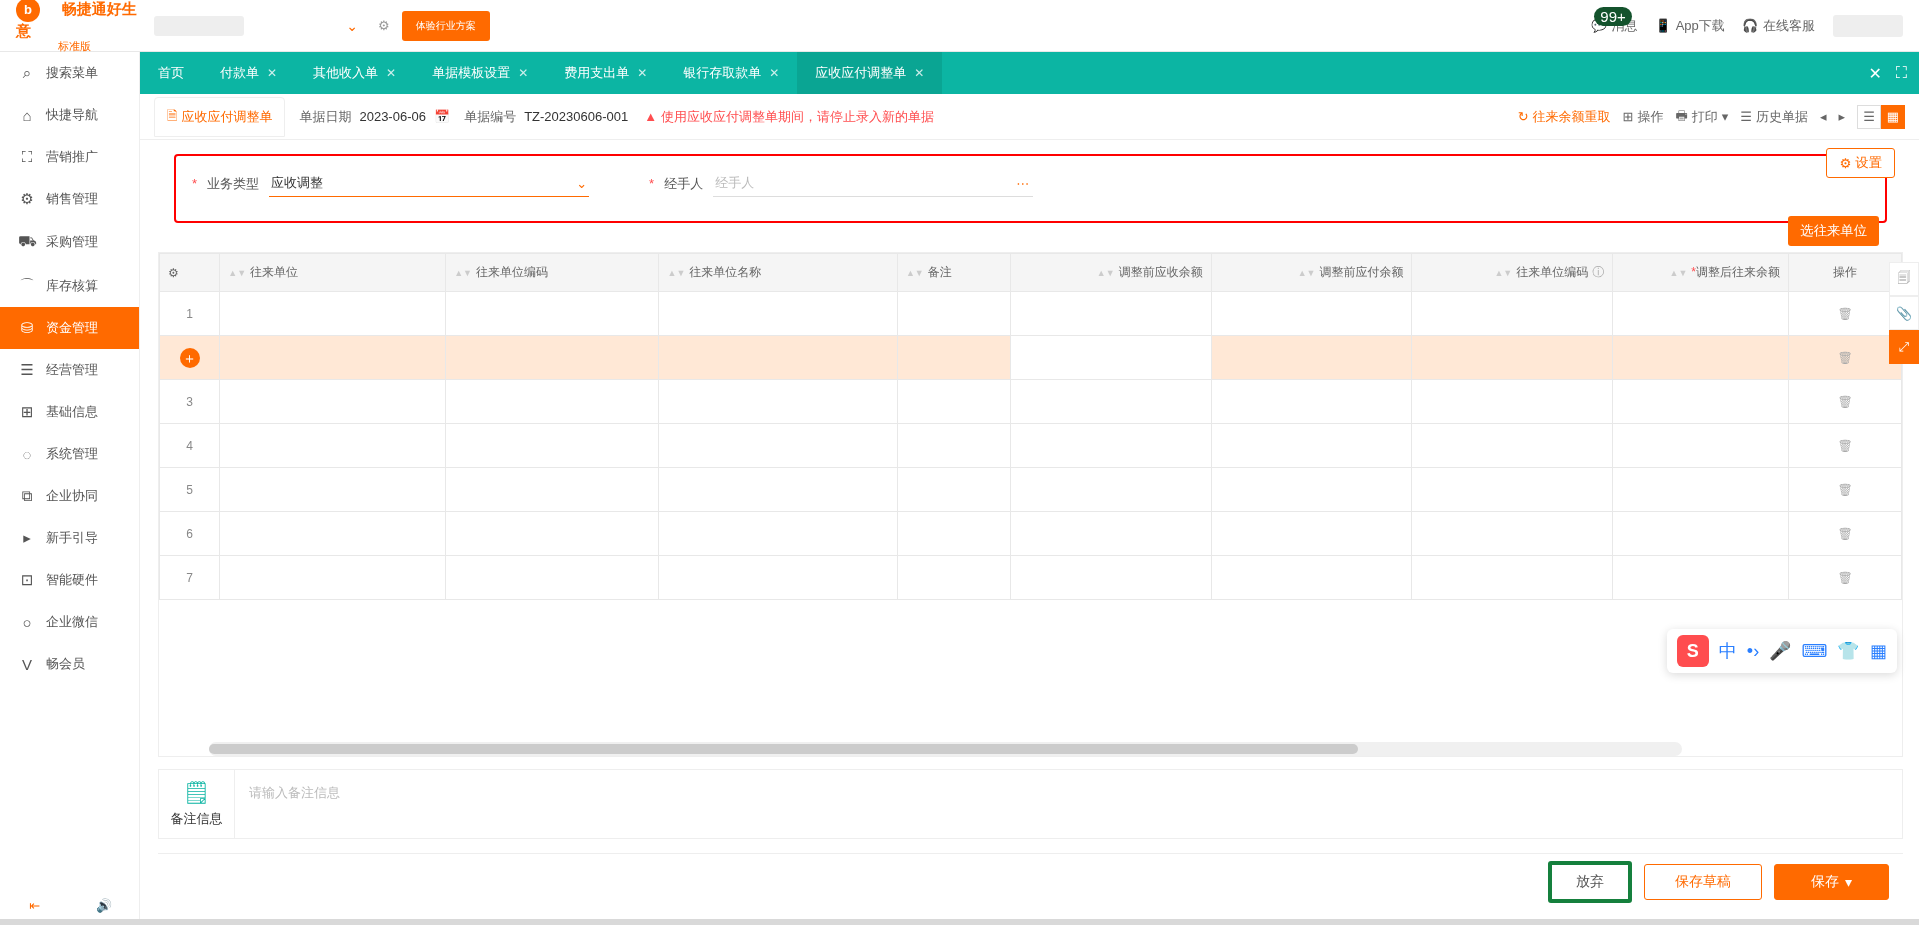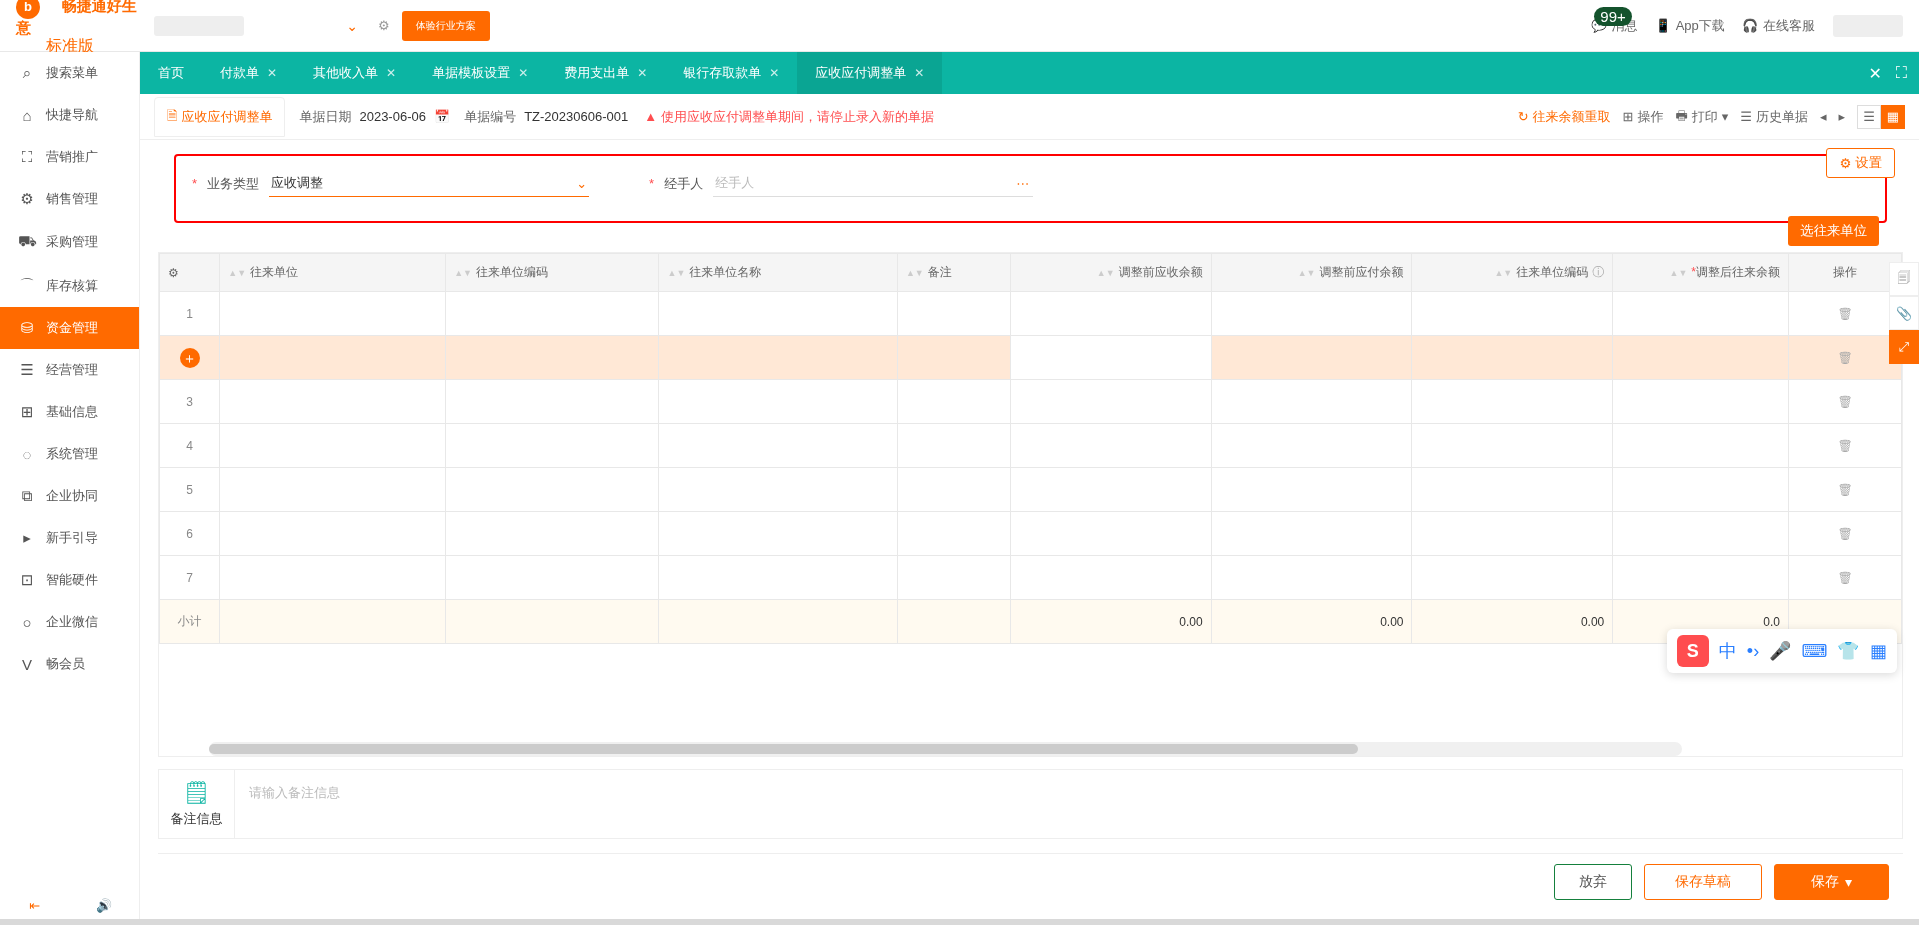--- a/index.html
+++ b/index.html
@@ -3,21 +3,21 @@
 <meta charset="utf-8">
 <style>
 * { margin: 0; padding: 0; box-sizing: border-box; }
 body { font-family: "Microsoft YaHei", -apple-system, sans-serif; font-size: 13px; color: #333; overflow: hidden; width: 1919px; height: 925px; }
 
 
 .top-header { height: 52px; background: #fff; border-bottom: 1px solid #e8e8e8; display: flex; align-items: center; padding: 0 16px; }
 .logo-area { display: flex; align-items: center; width: 130px; }
 .logo-circle { width: 24px; height: 24px; background: #ff6a00; border-radius: 50%; display: inline-flex; align-items: center; justify-content: center; color: #fff; font-weight: bold; margin-right: 6px; }
 .logo-text { color: #ff6a00; font-weight: 600; font-size: 15px; padding-left: 12px; }
-.logo-sub { color: #ff6a00; font-size: 16px; margin-left: 30px; margin-top: -2px; }
+.logo-sub { color: #ff6a00; font-size: 11px; margin-left: 42px; margin-top: -2px; }
 .company-select { flex: 0 0 220px; display: flex; align-items: center; color: #999; padding: 0 8px; }
 .company-name { background: #eee; width: 90px; height: 20px; border-radius: 3px; }
 .dropdown-v { color: #ff6a00; margin-left: auto; font-size: 14px; }
 .gear-btn { margin: 0 12px; color: #999; cursor: pointer; }
 .industry-btn { background: #ff6a00; color: #fff; border: none; padding: 8px 14px; border-radius: 3px; cursor: pointer; font-size: 10px; }
 .header-right { margin-left: auto; display: flex; align-items: center; gap: 18px; }
 .msg-btn { position: relative; display: flex; align-items: center; gap: 4px; cursor: pointer; color: #666; }
 .badge { position: absolute; top: -10px; left: 3px; background: #14532d; color: #fff; font-size: 15px; padding: 1px 6px; border-radius: 10px; }
 .hdr-link { display: flex; align-items: center; gap: 4px; color: #666; cursor: pointer; }
 .avatar-area { width: 70px; height: 22px; background: #eee; border-radius: 3px; }
@@ -90,21 +90,21 @@
 
 
 .remark-area { position: absolute; left: 158px; right: 16px; bottom: 86px; height: 70px; background: #fff; border: 1px solid #eee; display: flex; }
 .remark-label { width: 76px; display: flex; flex-direction: column; align-items: center; justify-content: center; gap: 4px; border-right: 1px solid #eee; }
 .remark-icon { color: #0cb5a3; font-size: 22px; }
 .remark-input { flex: 1; padding: 14px; color: #bbb; }
 
 
 .footer-bar { position: absolute; left: 158px; right: 16px; bottom: 16px; height: 56px; background: #fff; display: flex; align-items: center; justify-content: flex-end; gap: 12px; padding: 0 14px; border-top: 1px solid #eee; }
 .btn { padding: 8px 24px; border-radius: 3px; cursor: pointer; font-size: 14px; }
-.btn-default { background: #fff; border: 1px solid #15803d; color: #555; }
+.btn-default { background: #fff; border: 4px solid #15803d; color: #555; }
 .btn-outline { background: #fff; border: 1px solid #ff6a00; color: #ff6a00; padding: 8px 30px; }
 .btn-primary { background: #ff6a00; border: 1px solid #ff6a00; color: #fff; padding: 8px 36px; display: inline-flex; align-items: center; gap: 6px; }
 
 
 .float-rail { position: absolute; right: 0; top: 262px; display: flex; flex-direction: column; }
 .fr-btn { width: 30px; height: 34px; background: #fff; border: 1px solid #eee; display: flex; align-items: center; justify-content: center; color: #999; cursor: pointer; }
 .fr-btn.active { background: #ff6a00; color: #fff; border-color: #ff6a00; }
 
 
 .ime-bar { position: absolute; right: 22px; bottom: 252px; display: flex; align-items: center; gap: 10px; background: #fff; padding: 6px 10px; border-radius: 6px; box-shadow: 0 2px 10px rgba(0,0,0,.15); }
@@ -430,32 +430,20 @@
           <td></td>
           <td></td>
           <td></td>
           <td></td>
           <td></td>
           <td></td>
           <td></td>
           <td></td>
           <td class="op-cell"><span class="trash">🗑</span></td>
         </tr>
-        <tr class="subtotal">
-          <td class="row-num">小计</td>
-          <td></td>
-          <td></td>
-          <td></td>
-          <td></td>
-          <td class="right">0.00</td>
-          <td class="right">0.00</td>
-          <td class="right">0.00</td>
-          <td class="right">0.0</td>
-          <td></td>
-        </tr>
       </tbody>
   </table>
   <div class="hscroll">
       <div class="hscroll-thumb"></div>
     </div>
 </div>
 
 <div class="remark-area">
   <div class="remark-label">
     <span class="remark-icon">🗒</span>

